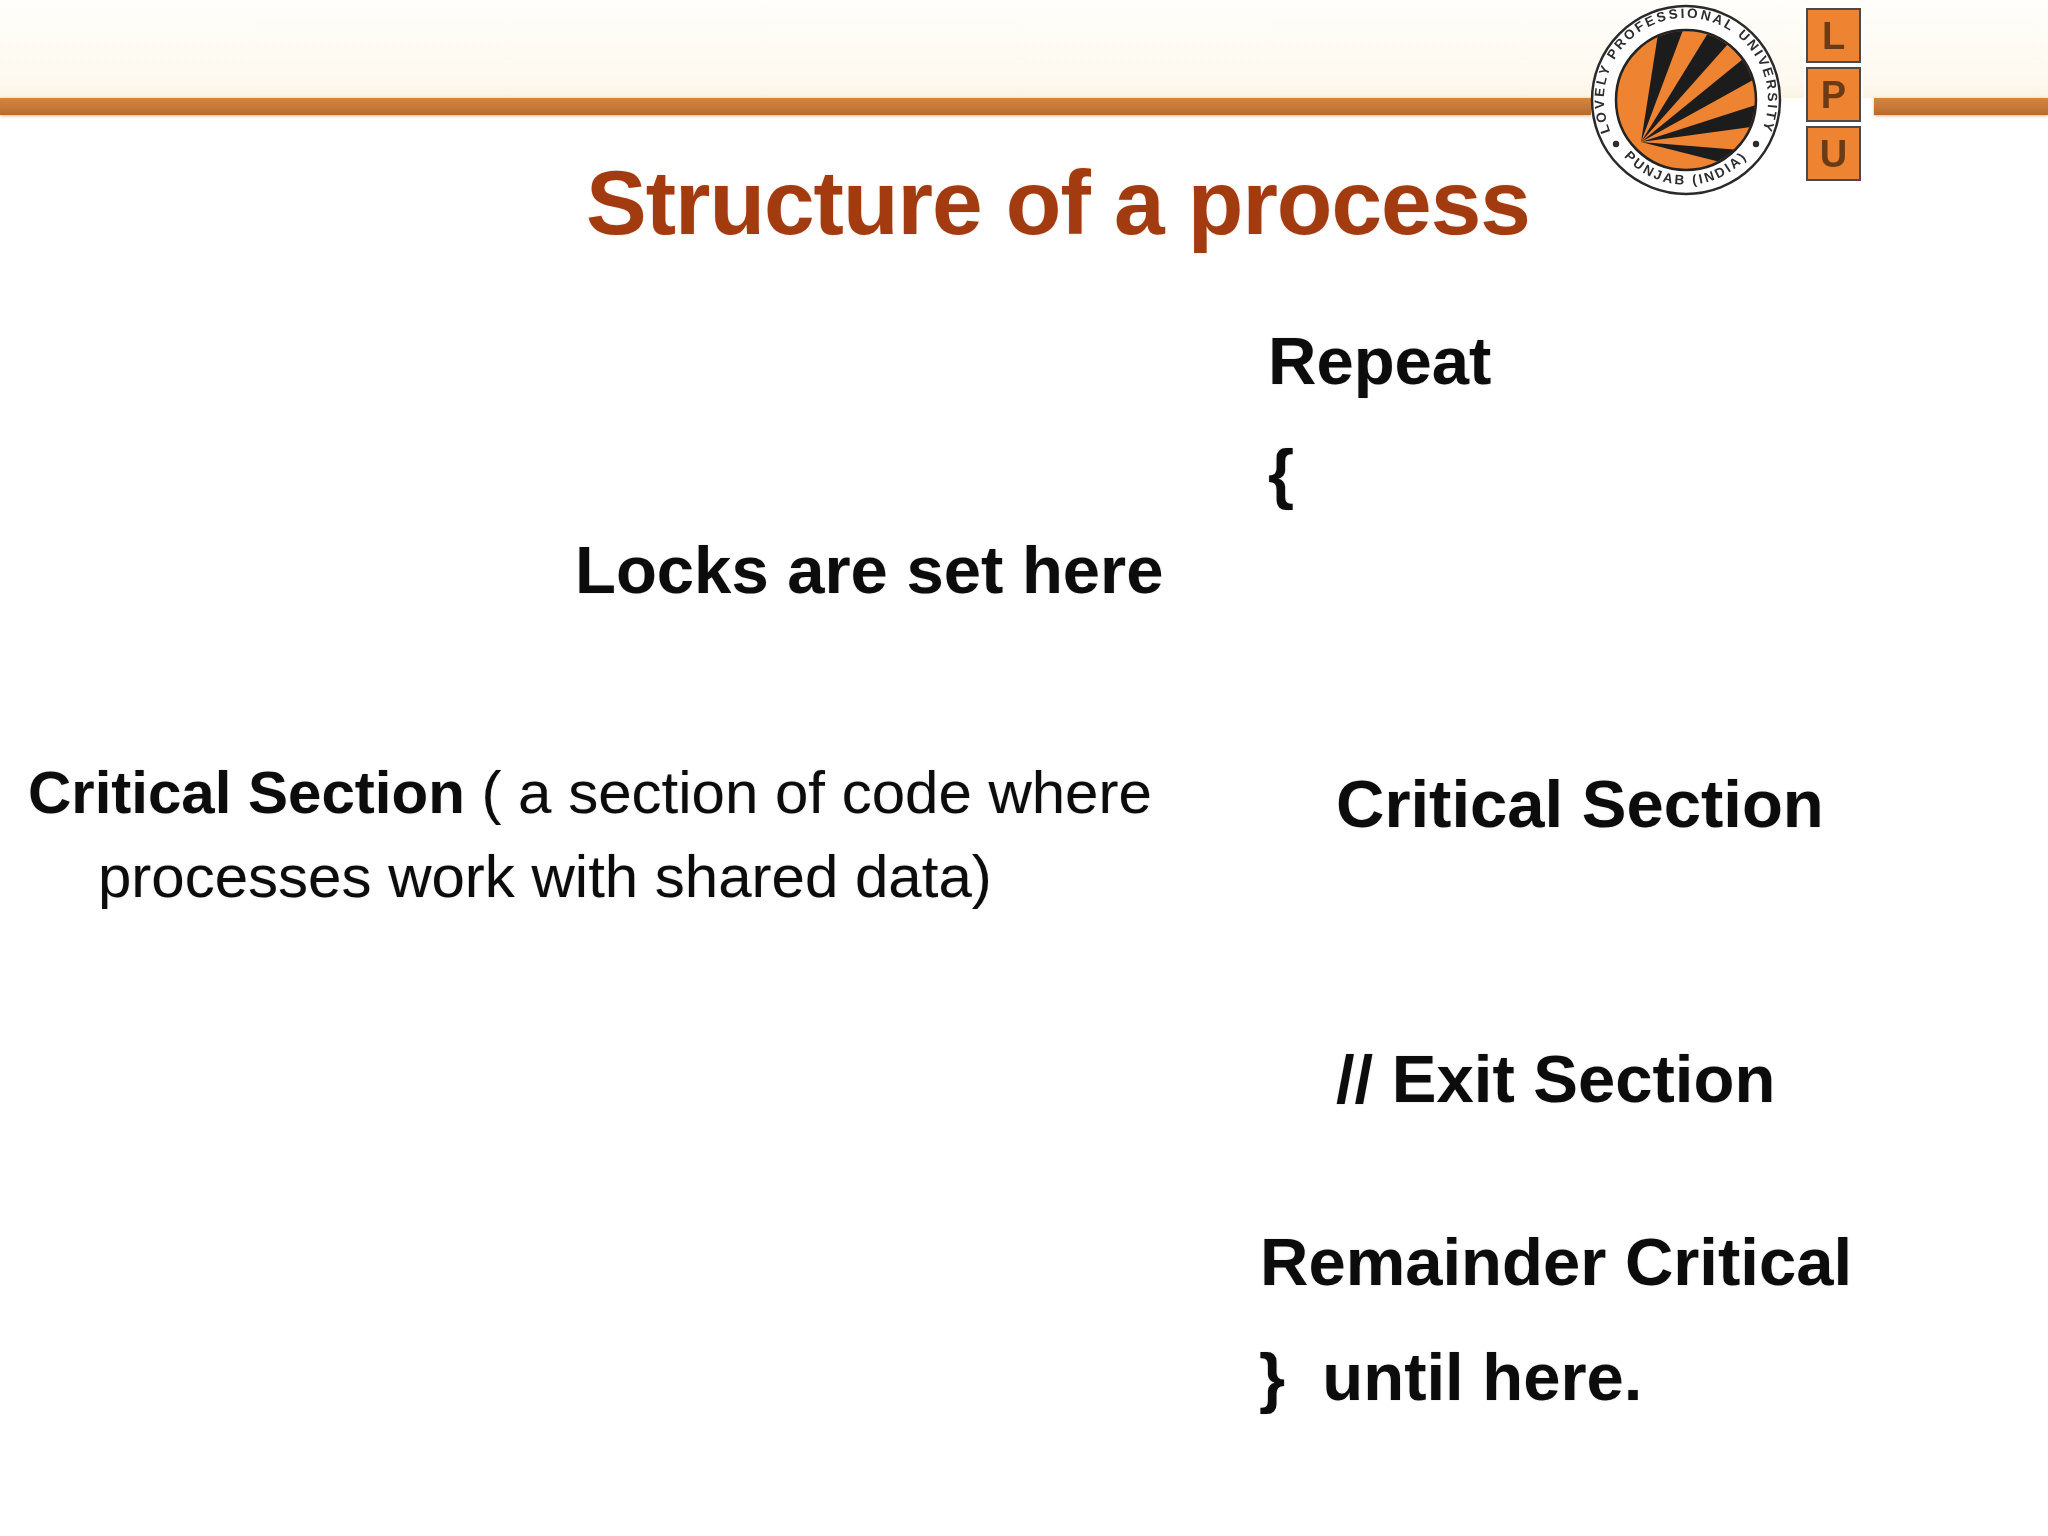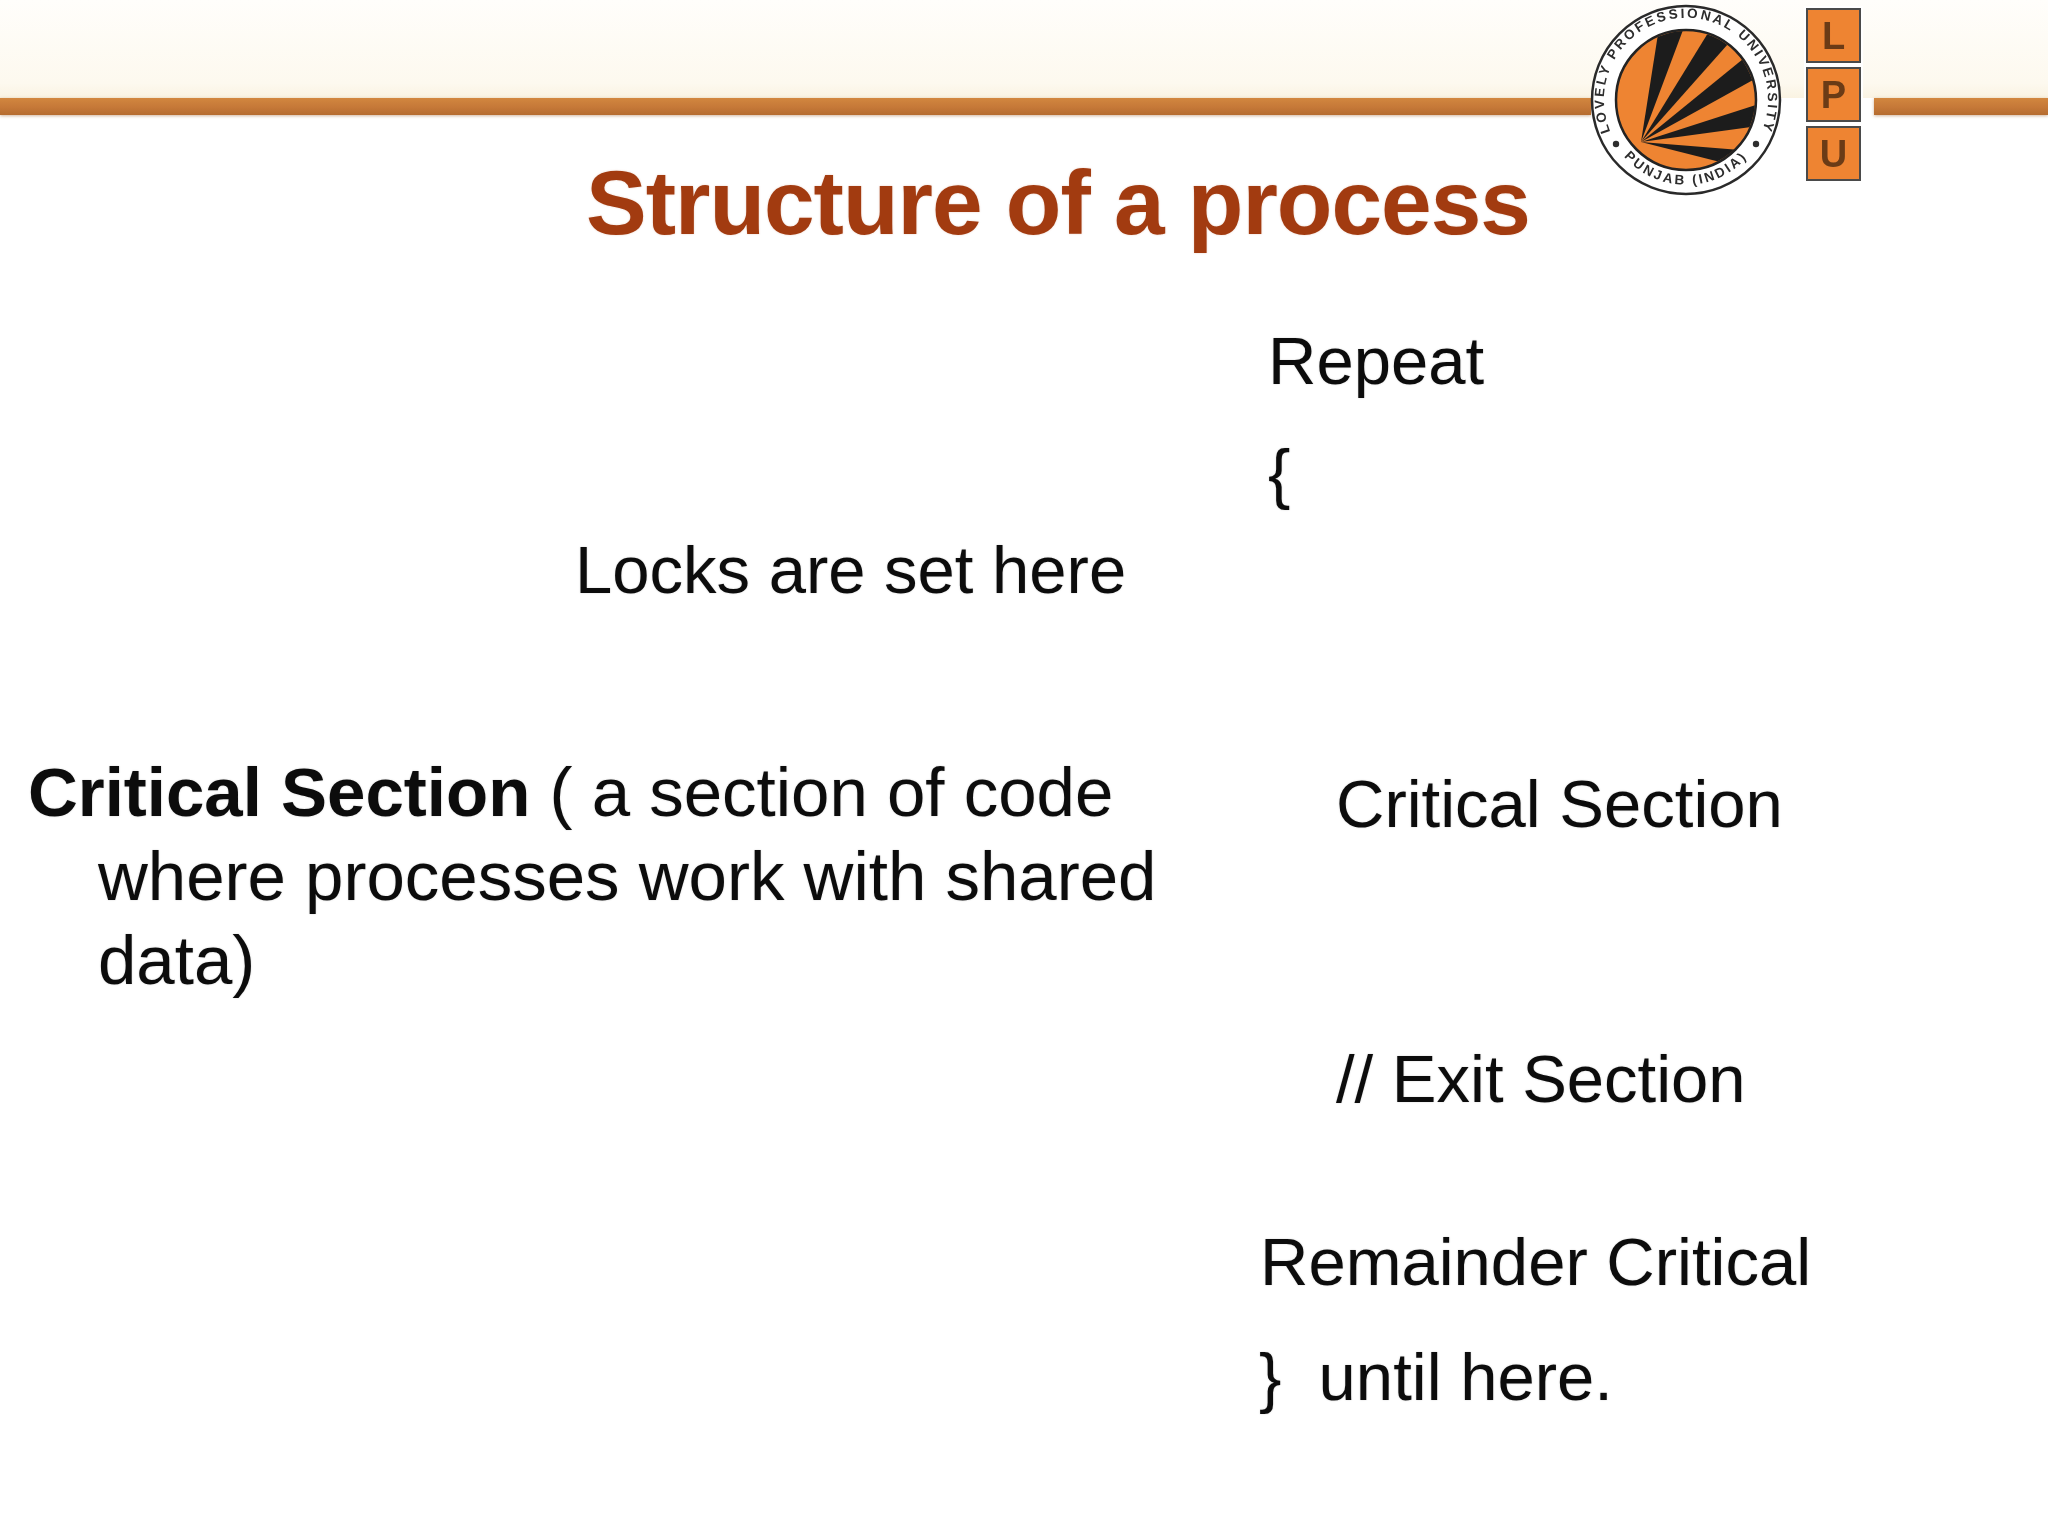--- a/index.html
+++ b/index.html
@@ -22,26 +22,26 @@
   }
   .accent-line.left{left:0;width:1591px;}
   .accent-line.right{left:1874px;width:174px;}
   .title{
     position:absolute;left:578px;top:149px;margin:8px;
     font-size:91px;font-weight:700;line-height:1;
     color:#a23b10;letter-spacing:-1px;white-space:nowrap;
     text-shadow:0 0 2px rgba(162,59,16,.25);
   }
   .txt{
-    position:absolute;line-height:1;font-size:67px;font-weight:400;
+    position:absolute;line-height:1;font-size:67px;font-weight:700;
     white-space:nowrap;text-shadow:0 0 2px rgba(0,0,0,.18);
   }
   .para{
     position:absolute;left:28px;top:751px;width:1190px;
-    font-size:69px;line-height:84px;font-weight:400;
+    font-size:60px;line-height:84px;font-weight:400;
     padding-left:70px;text-indent:-70px;
     text-shadow:0 0 2px rgba(0,0,0,.18);
   }
   .para .b{font-weight:700;}
   .pre{white-space:pre;}
   
   .seal{position:absolute;left:1588px;top:2px;}
   .lpu-squares{position:absolute;left:1806px;top:8px;width:59px;}
   .lpu-squares .sq{
     width:51px;height:51px;margin-bottom:4px;

